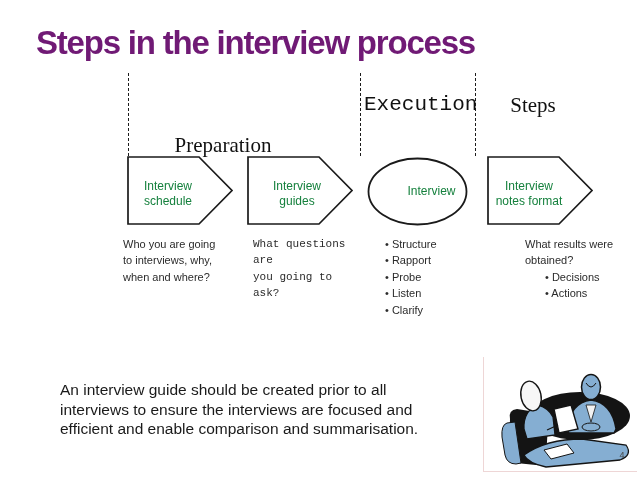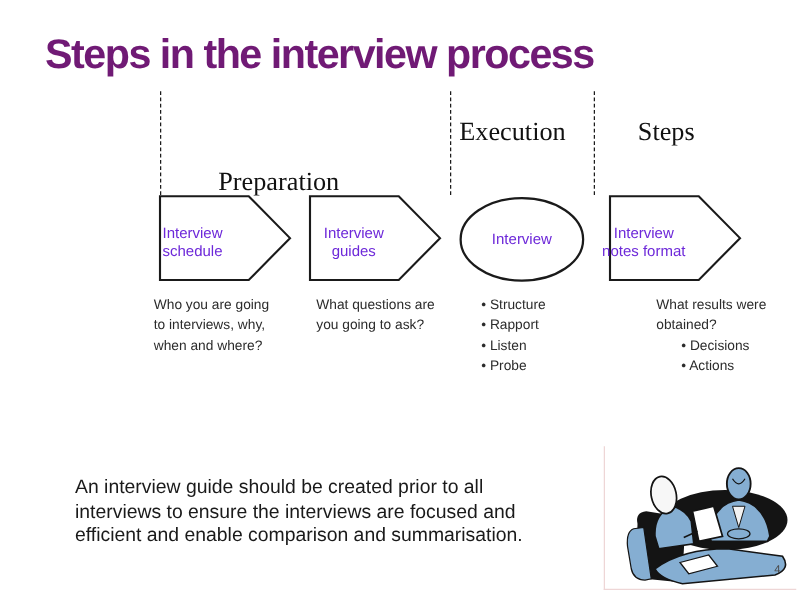--- a/index.html
+++ b/index.html
@@ -22,38 +22,38 @@
     border-left:1px dashed #1c1c1c;
   }
   .vline1{left:128px;} .vline2{left:360px;} .vline3{left:475px;}
 
   .phase{
     top:92px;height:26px;text-align:center;
     font-family:"Liberation Serif","DejaVu Serif",serif;
     font-size:21px;color:#111;line-height:26px;
   }
   .phase1{left:173px;width:100px;margin-top:40px;}
-  .phase2{left:364px;width:92px;}
+  .phase2{left:364px;width:92px;font-family:Liberation Mono, monospace;}
   .phase3{left:496px;width:74px;}
 
   .shape-svg{overflow:visible;}
 
   .shape-label{
-    font-size:12px;line-height:15px;color:#6d28d9;
+    font-size:12px;line-height:15px;color:#15803d;margin-left:14px;
   }
   .lbl1{left:130px;top:179px;width:80px;text-align:left;}
   .lbl2{left:248px;top:179px;width:70px;text-align:center;}
   .lbl3{left:368px;top:184px;width:99px;text-align:center;}
   .lbl4{left:465px;top:179px;width:100px;text-align:center;}
 
   .desc{
     font-size:11px;line-height:16.4px;color:#2b2b2b;
   }
   .desc1{left:123px;top:236px;width:110px;}
-  .desc2{left:253px;top:236px;width:110px;}
+  .desc2{left:253px;top:236px;width:110px;font-family:Liberation Mono, monospace;}
   .desc3{left:385px;top:236px;width:90px;}
   .desc4{left:504px;top:236px;width:130px;margin-left:21px;}
   .desc4 .sub{margin-left:20px;}
 
   .note{
     left:60px;top:380px;width:445px;
     font-size:15.5px;font-weight:normal;line-height:19.6px;
     color:#1a1a1a;
   }
 
@@ -103,22 +103,23 @@
 notes format</div>
 
 <div class="abs desc pre desc1">Who you are going
 to interviews, why,
 when and where?</div>
 <div class="abs desc pre desc2">What questions are
 you going to ask?</div>
 <div class="abs desc desc3">
     <div>• Structure</div>
     <div>• Rapport</div>
+    <div>• Probe</div>
     <div>• Listen</div>
-    <div>• Probe</div>
+    <div>• Clarify</div>
   </div>
 <div class="abs desc desc4">
   <div class="pre">What results were
 obtained?</div>
   <div class="sub">
       <div>• Decisions</div>
       <div>• Actions</div>
     </div>
 </div>
 

